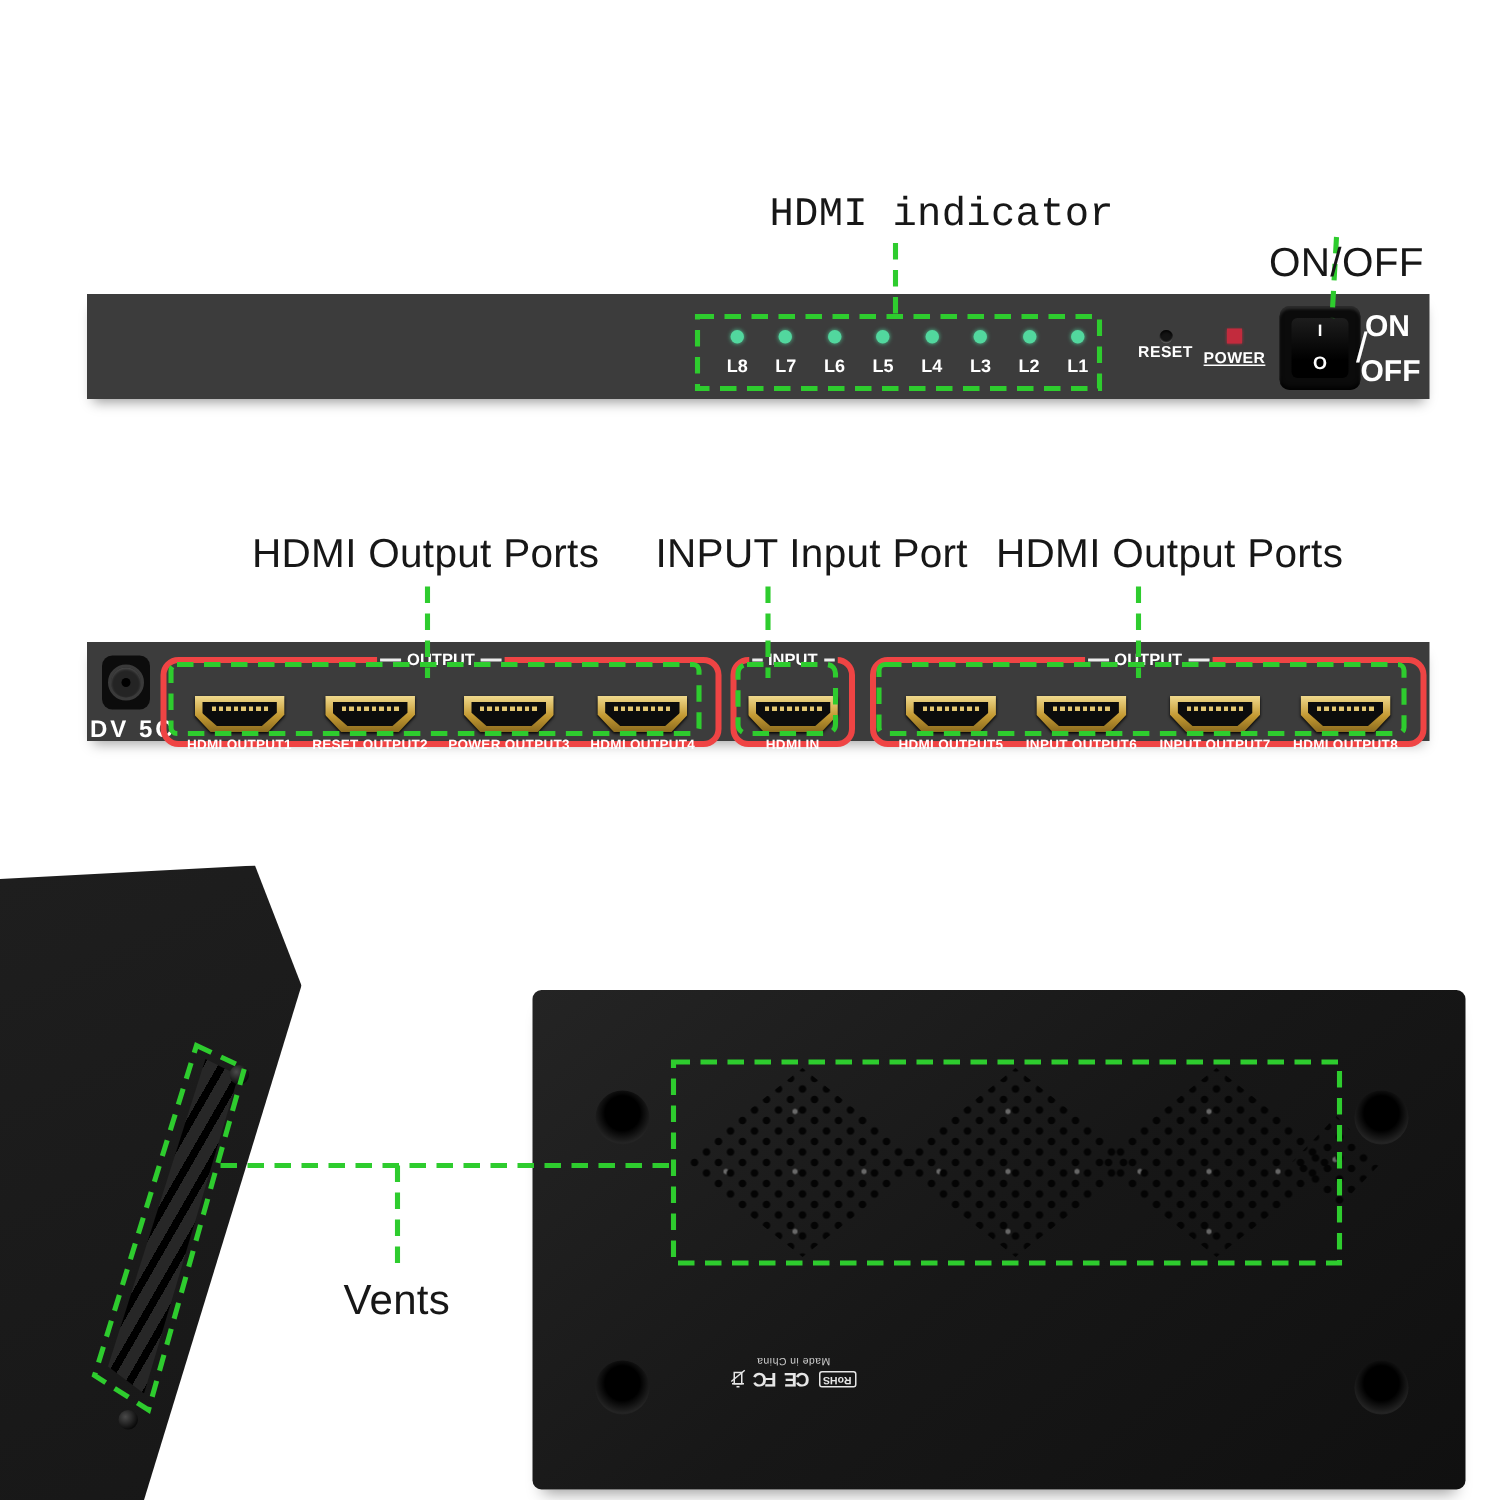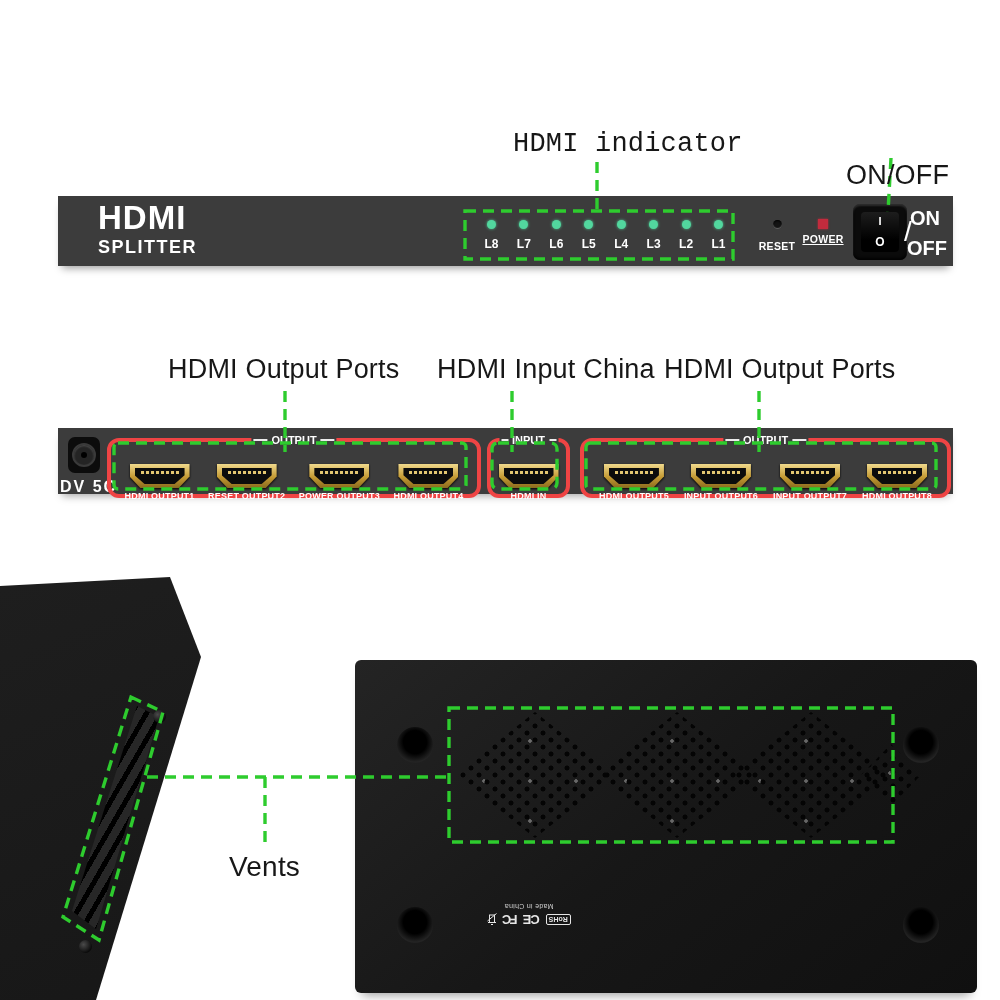--- a/index.html
+++ b/index.html
@@ -22,21 +22,21 @@
   .brand-1{font-size:33px;font-weight:800;letter-spacing:1px;}
   .brand-2{font-size:18px;font-weight:800;letter-spacing:1.5px;margin-top:4px;}
   .led-group{position:absolute;left:407px;top:15px;width:268px;height:48px;display:flex;
              justify-content:space-evenly;align-items:center;padding:0 6px;}
   .led{display:flex;flex-direction:column;align-items:center;gap:8px;width:24px;}
   .led-dot{width:9px;height:9px;border-radius:50%;background:#52d79e;box-shadow:0 0 3px rgba(82,215,158,.9);}
   .led-label{color:#fff;font-size:12px;font-weight:700;}
   .reset-block{position:absolute;left:694px;top:24px;width:50px;text-align:center;}
   .reset-hole{width:9px;height:9px;border-radius:50%;background:#141414;margin:0 auto;
               box-shadow:inset 0 -1px 1px rgba(255,255,255,.35), inset 0 1px 2px #000;}
-  .panel-small-label{color:#fff;font-size:10.5px;font-weight:700;margin-top:11px;letter-spacing:.3px;}
+  .panel-small-label{color:#fff;font-size:10.5px;font-weight:700;letter-spacing:.3px;}
   .power-block{position:absolute;left:740px;top:23px;width:50px;text-align:center;}
   .power-led{width:10px;height:10px;background:#c22b3d;margin:0 auto;box-shadow:0 0 2px #c22b3d;}
   .power-block .panel-small-label{margin-top:4px;text-decoration:underline;}
   .switch{position:absolute;left:795px;top:8px;width:54px;height:56px;background:#0b0b0b;border-radius:7px;
           box-shadow:inset 0 2px 2px rgba(255,255,255,.14), inset 0 -2px 3px rgba(0,0,0,.9);}
   .rocker{position:absolute;left:8px;top:8px;right:8px;bottom:8px;border-radius:4px;
           background:linear-gradient(#1d1d1d,#000 70%);color:#fff;}
   .mark-i{position:absolute;top:3px;left:50%;transform:translateX(-50%);font-size:11px;font-weight:700;}
   .mark-o{position:absolute;bottom:3px;left:50%;transform:translateX(-50%);font-size:12px;font-weight:700;}
   .onoff-on{position:absolute;left:852px;top:11px;font-size:20px;font-weight:700;color:#fff;}
@@ -109,24 +109,20 @@
   
   .overlay{position:absolute;left:0;top:0;z-index:50;pointer-events:none;}
 </style>
 </head>
 <body>
 
 <div class="callout" id="c-ind">HDMI indicator</div>
 <div class="callout" id="c-onoff">ON/OFF</div>
 
 <div class="front-panel">
-  <div class="brand">
-    <div class="brand-1">HDMI</div>
-    <div class="brand-2">SPLITTER</div>
-  </div>
 
   <div class="led-group">
 
       <div class="led">
         <span class="led-dot"></span>
         <span class="led-label">L8</span>
       </div>
 
       <div class="led">
         <span class="led-dot"></span>
@@ -179,21 +175,21 @@
       <span class="mark-i">I</span>
       <span class="mark-o">O</span>
     </div>
   </div>
   <span class="onoff-on">ON</span>
   <span class="onoff-slash">/</span>
   <span class="onoff-off">OFF</span>
 </div>
 
 <div class="callout" id="c-out-l">HDMI Output Ports</div>
-<div class="callout" id="c-in">HDMI Input China</div>
+<div class="callout" id="c-in">INPUT Input Port</div>
 <div class="callout" id="c-out-r">HDMI Output Ports</div>
 
 <div class="rear-panel">
   <div class="dc-jack">
     <div class="dc-ring">
       <div class="dc-pin"></div>
     </div>
   </div>
   <div class="dc-label">DV 5C</div>
 

